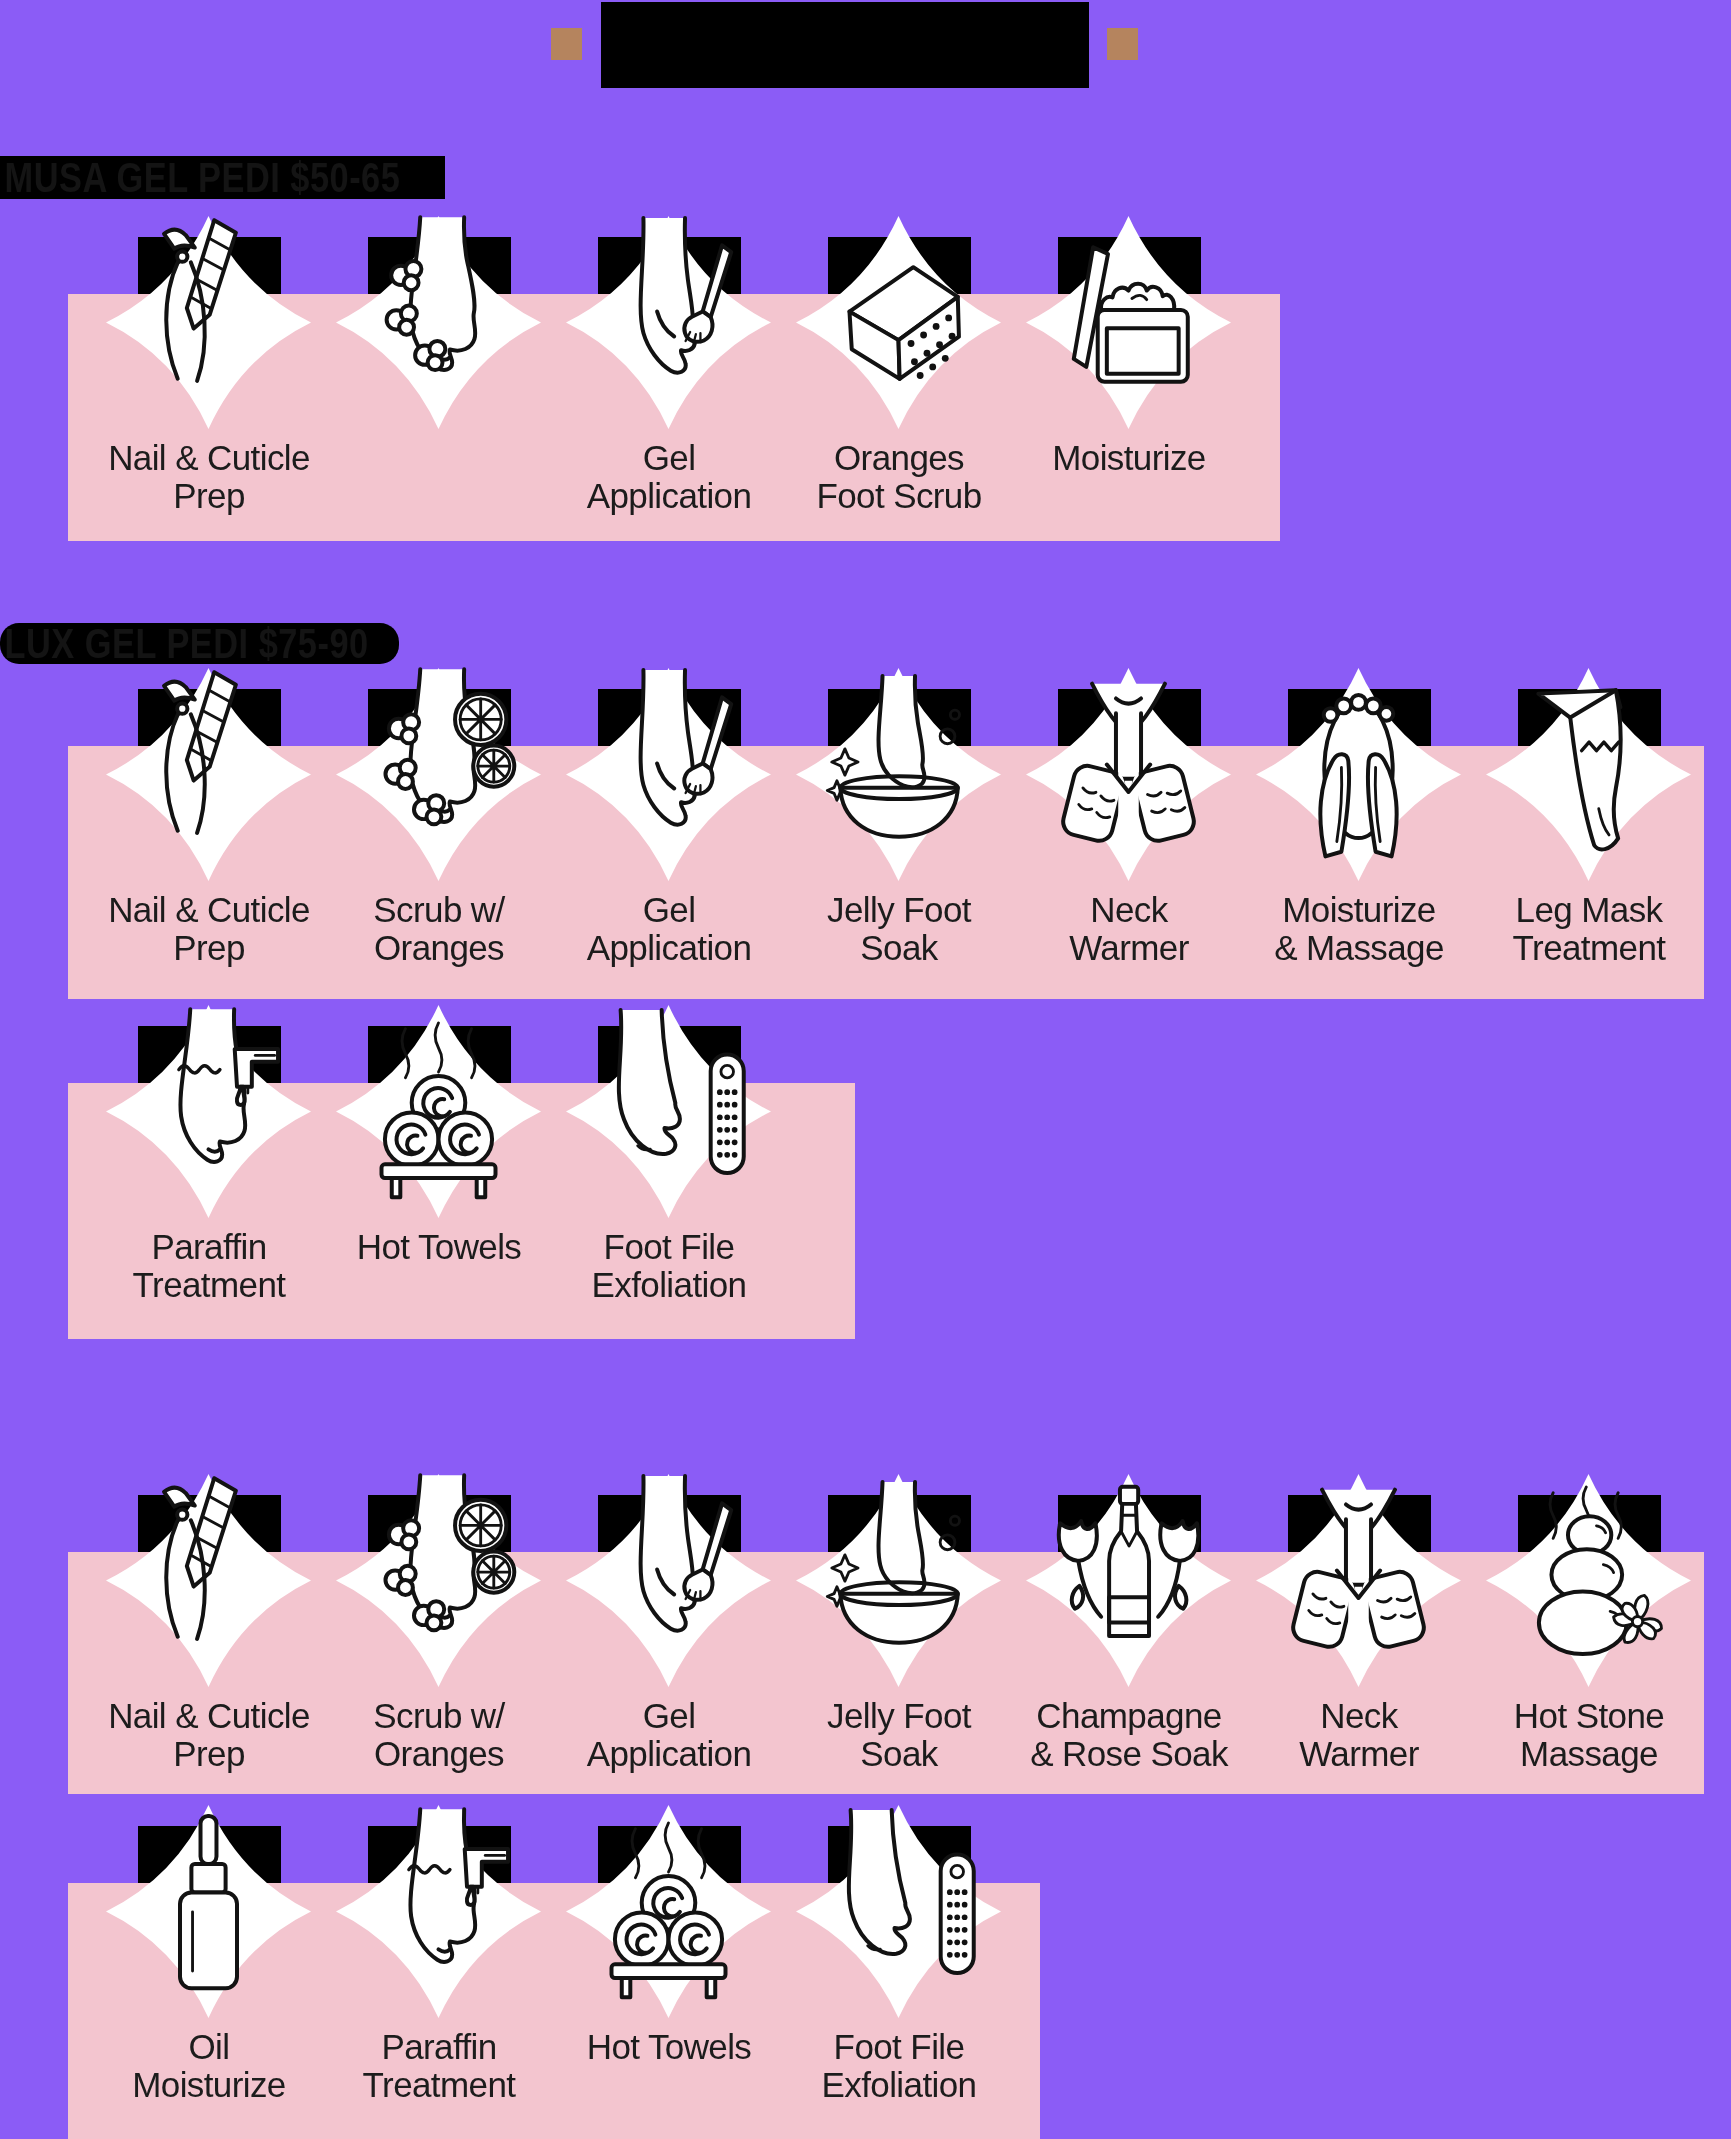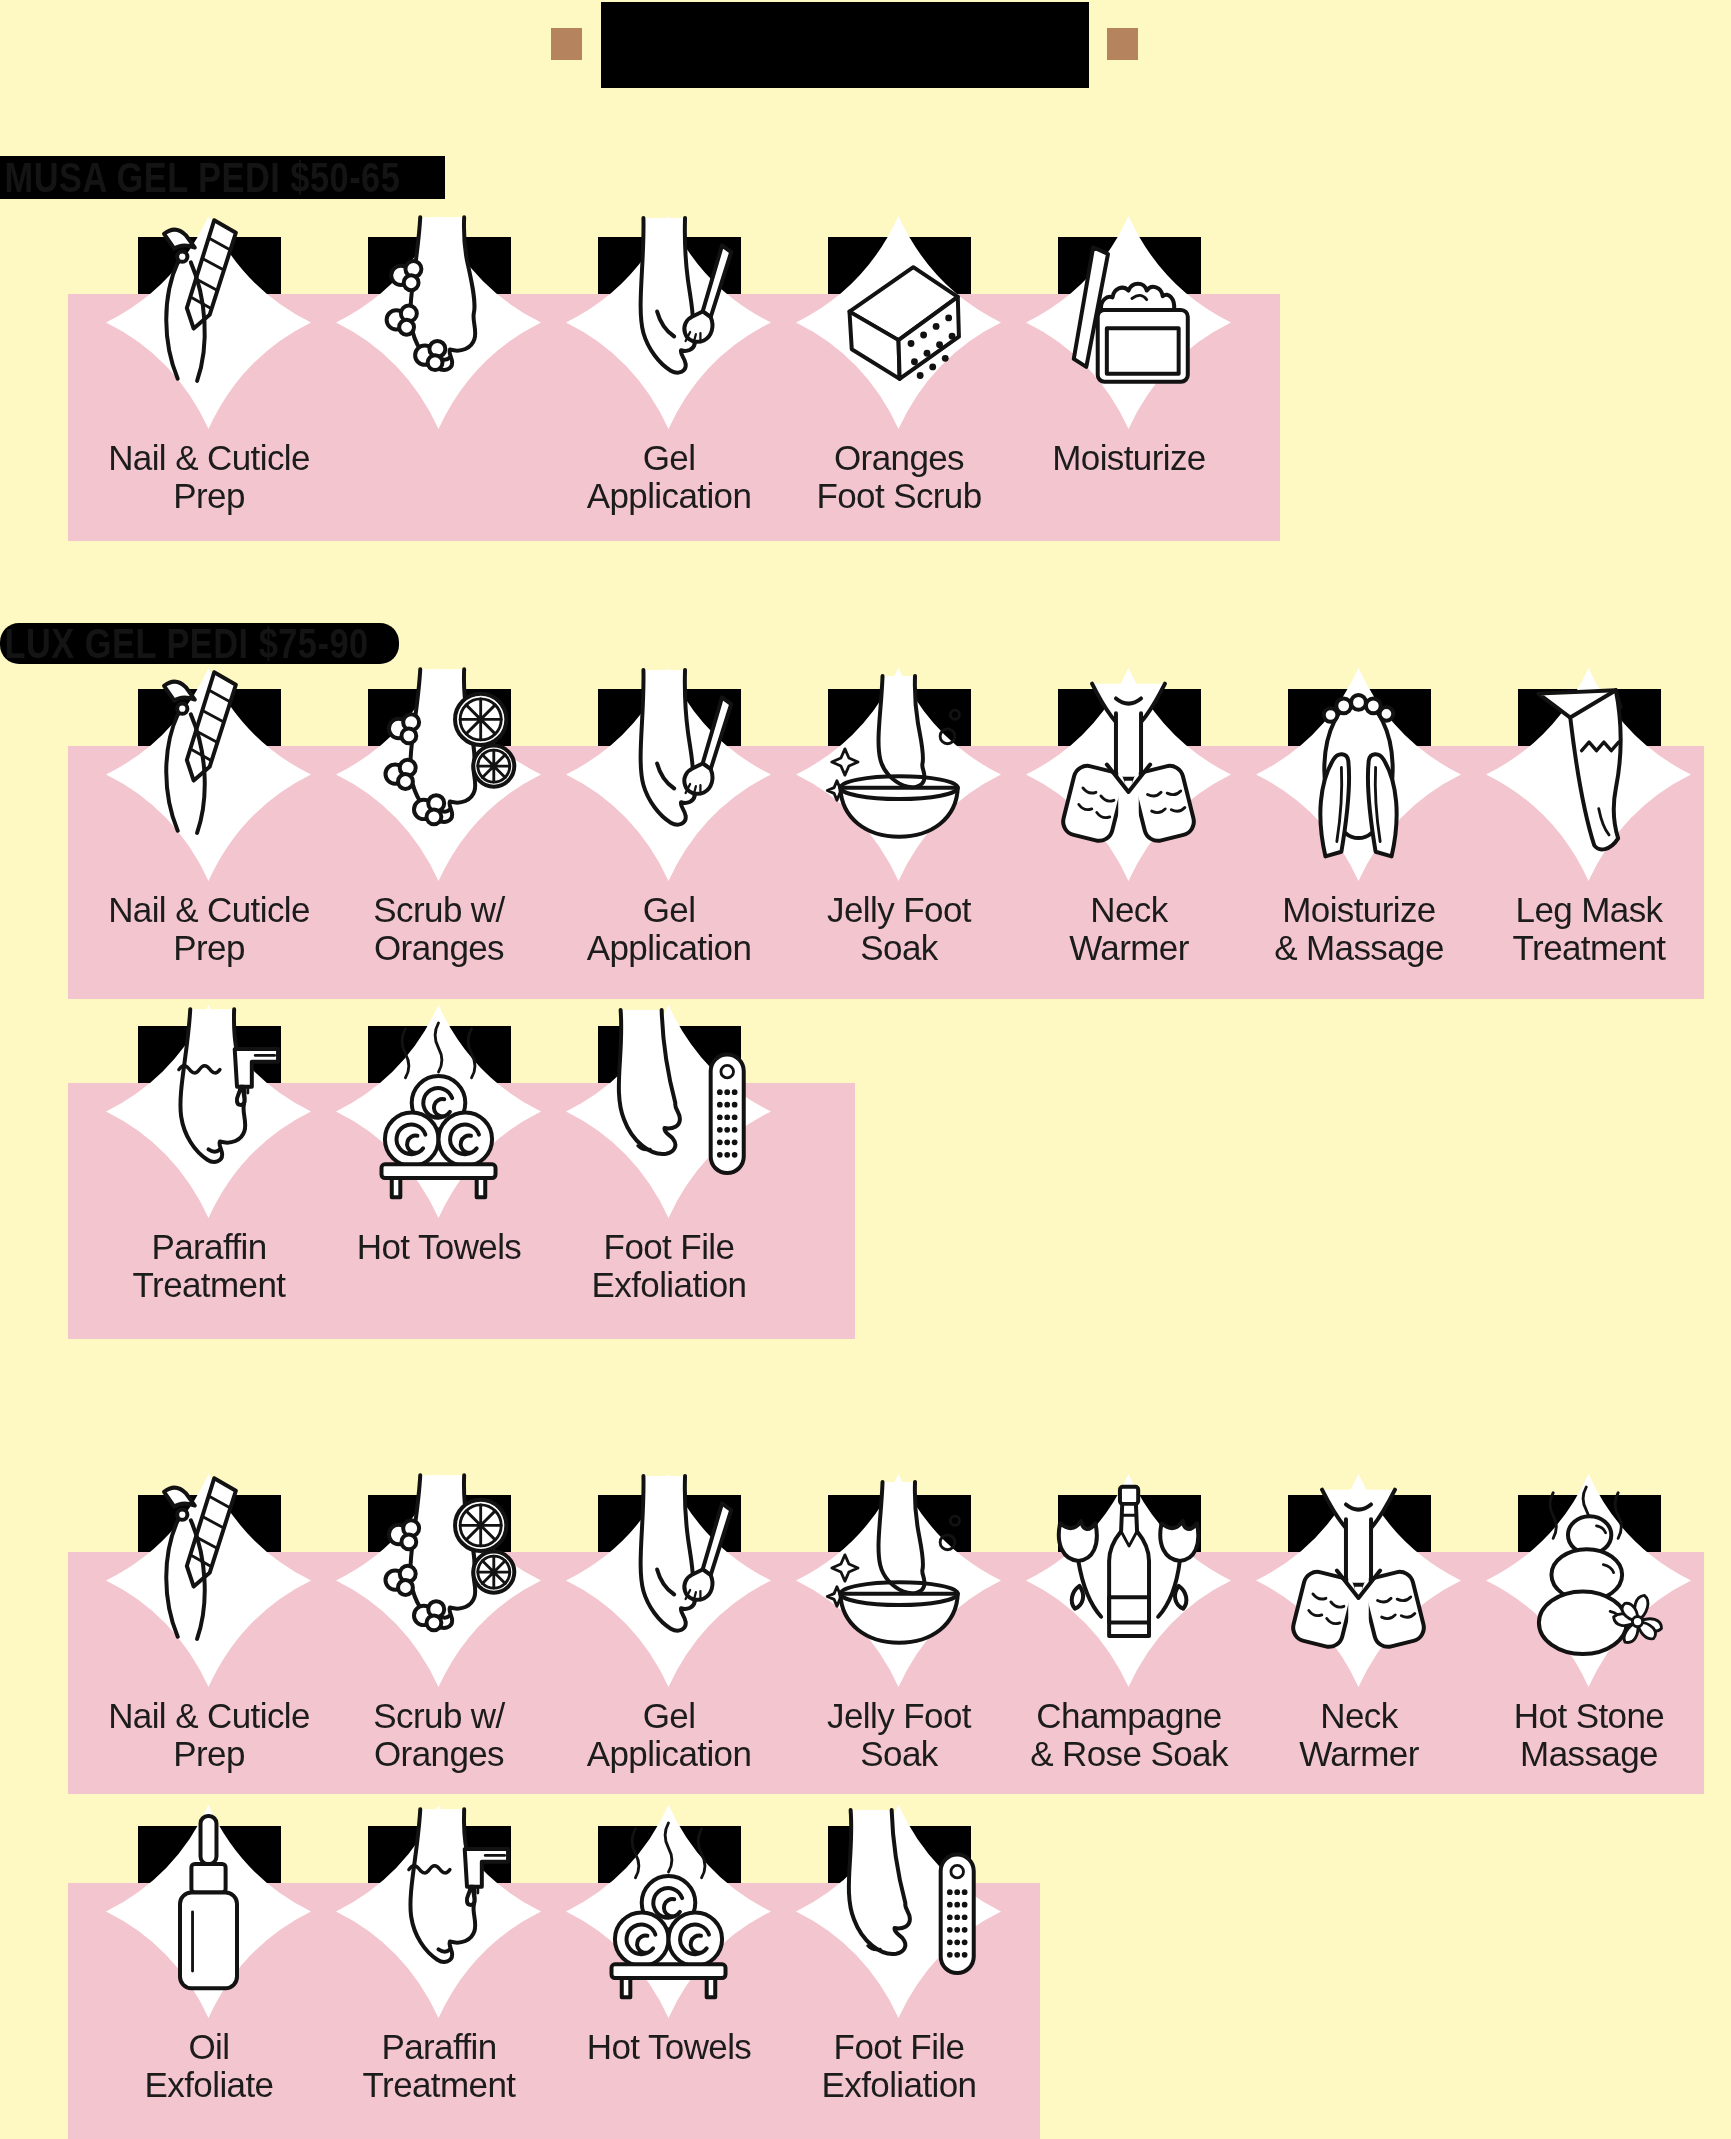--- a/index.html
+++ b/index.html
@@ -27,21 +27,21 @@
   .star{position:absolute;left:50%;margin-left:-103px;top:-78px;width:205px;height:213px;}
   .icon{position:absolute;left:50%;margin-left:-86px;width:171px;height:194px;}
   .icon svg{width:100%;height:100%;overflow:visible;}
   .label{position:absolute;left:-13.7px;right:-13.7px;top:145px;text-align:center;
          font-size:35px;line-height:38px;letter-spacing:-0.6px;color:#1c1c1c;
          white-space:pre-line;font-weight:400;}
 </style>
 </head>
 <body>
 
-<div id="canvas" style="background: #fef9c3;">
+<div id="canvas" style="background: #8b5cf6;">
   <div class="titlebar"></div>
   <div class="accent-sq left" style="background: rgb(181, 132, 94);"></div>
   <div class="accent-sq right" style="background: rgb(181, 132, 94);"></div>
 
   <div class="hdr" id="hdr-0" style="background: rgb(0, 0, 0); color: rgb(20, 20, 20);">
     <span>MUSA GEL PEDI $50-65</span>
   </div>
   <div class="banner" id="row-0-0" style="background: rgb(243, 197, 207);">
       <div class="step">
         <div class="sq" style="background:#000000"></div>
@@ -494,21 +494,21 @@
         <svg class="star" viewBox="0 0 360 374">
           <path fill="#ffffff" d="M180,0 Q238,127 360,187 Q238,247 180,374 Q122,247 0,187 Q122,127 180,0 Z"></path>
         </svg>
         <div class="icon" style="top:-75px"><svg viewBox="0 0 300 340" fill="#fff" stroke="#121212" stroke-width="7" stroke-linecap="round" stroke-linejoin="round">
             <rect x="136" y="14" width="28" height="84" rx="13"></rect>
             <rect x="120" y="98" width="60" height="50" rx="6"></rect>
             <rect x="100" y="148" width="100" height="168" rx="20"></rect>
             <path fill="none" stroke-width="5" d="M122 182 L122 286"></path>
           </svg></div>
         <div class="label">Oil
-Exfoliate</div>
+Moisturize</div>
       </div>
       <div class="step">
         <div class="sq" style="background:#000000"></div>
         <svg class="star" viewBox="0 0 360 374">
           <path fill="#ffffff" d="M180,0 Q238,127 360,187 Q238,247 180,374 Q122,247 0,187 Q122,127 180,0 Z"></path>
         </svg>
         <div class="icon" style="top:-83px"><svg viewBox="0 0 300 340" fill="#fff" stroke="#121212" stroke-width="7" stroke-linecap="round" stroke-linejoin="round">
             <path d="M118 16 C114 92 96 160 102 204 C107 238 126 266 148 280 C160 288 174 283 174 271 C174 262 167 255 170 248 C190 254 208 246 213 230 C218 214 209 198 212 184 C217 164 206 120 200 92 C196 72 194 42 195 16"></path>
             <path fill="none" d="M150 262 q12 8 20 0"></path>
             <path fill="none" stroke-width="6" d="M98 122 q9 -13 18 -1 q9 13 18 1 q9 -13 18 -1 q9 13 18 1"></path>

